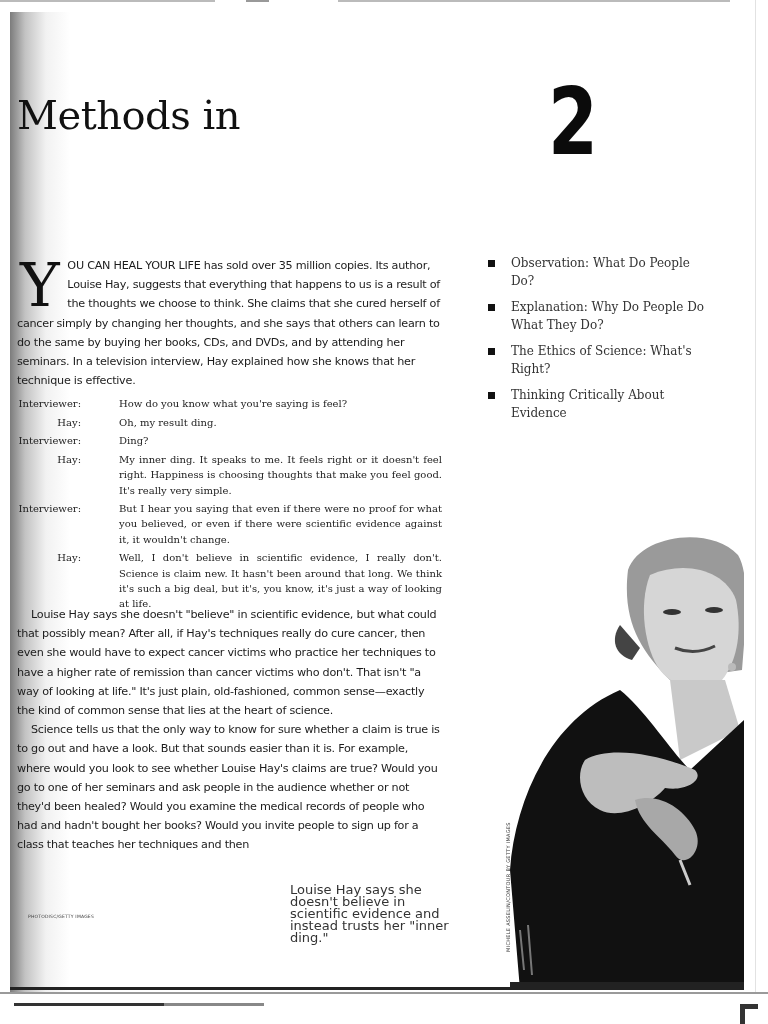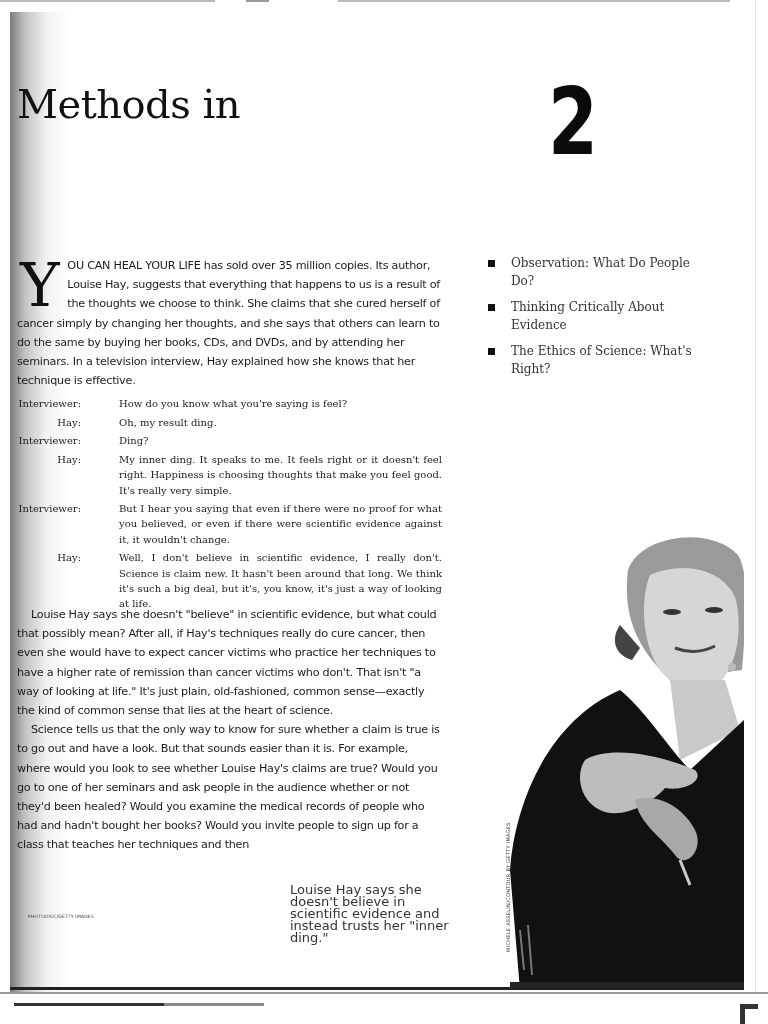--- a/index.html
+++ b/index.html
@@ -10,21 +10,21 @@
   }
   .page-top-rule {
     position: absolute; left: 0; top: 0; width: 768px; height: 2px;
     background: linear-gradient(90deg, #bbb 0 28%, #fff 28% 32%, #999 32% 35%, #fff 35% 44%, #bbb 44% 95%, #fff 95%);
   }
   .scan-shadow {
     position: absolute; left: 10px; top: 12px; width: 60px; height: 980px;
     background: linear-gradient(90deg, rgba(80,80,80,0.75) 0%, rgba(120,120,120,0.45) 25%, rgba(180,180,180,0.18) 60%, rgba(255,255,255,0) 100%);
   }
   .chapter-title {
-    position: absolute; left: 17px; top: 80px; margin: 0;
+    position: absolute; left: 17px; top: 91px; margin: 0;
     font-family: "DejaVu Serif", serif; font-weight: normal;
     font-size: 40px; line-height: 48px; color: #111; letter-spacing: -0.5px;
   }
   .chapter-number {
     position: absolute; left: 548px; top: 68px;
     font-family: "DejaVu Sans", sans-serif; font-weight: bold;
     font-size: 92px; line-height: 110px; color: #0b0b0b;
     transform: scaleX(0.78); transform-origin: left top;
   }
   .intro {
@@ -139,25 +139,29 @@
   <p>Science tells us that the only way to know for sure whether a claim is true is to go out and have a look. But that sounds easier than it is. For example, where would you look to see whether Louise Hay's claims are true? Would you go to one of her seminars and ask people in the audience whether or not they'd been healed? Would you examine the medical records of people who had and hadn't bought her books? Would you invite people to sign up for a class that teaches her techniques and then</p>
 </div>
 
 <ul class="toc">
   <li class="toc-item">
     <span class="toc-bullet"></span>
     <span>Observation: What Do People Do?</span>
   </li>
   <li class="toc-item">
     <span class="toc-bullet"></span>
-    <span>Thinking Critically About Evidence</span>
+    <span>Explanation: Why Do People Do What They Do?</span>
   </li>
   <li class="toc-item">
     <span class="toc-bullet"></span>
     <span>The Ethics of Science: What's Right?</span>
+  </li>
+  <li class="toc-item">
+    <span class="toc-bullet"></span>
+    <span>Thinking Critically About Evidence</span>
   </li>
 </ul>
 
 <div class="photo">
   <svg width="234" height="460" viewBox="0 0 234 460">
 
     <path d="M118 40 C 130 5, 200 -5, 228 25 C 240 45, 236 90, 232 140 L 160 150 C 130 120, 112 90, 118 40 Z" fill="#9a9a9a"></path>
     <path d="M110 95 C 100 110, 105 125, 122 130 L 130 118 Z" fill="#444"></path>
 
     <path d="M140 45 C 175 30, 215 40, 226 70 C 232 100, 228 130, 212 150 C 195 165, 165 160, 150 140 C 135 120, 128 75, 140 45 Z" fill="#d6d6d6"></path>

